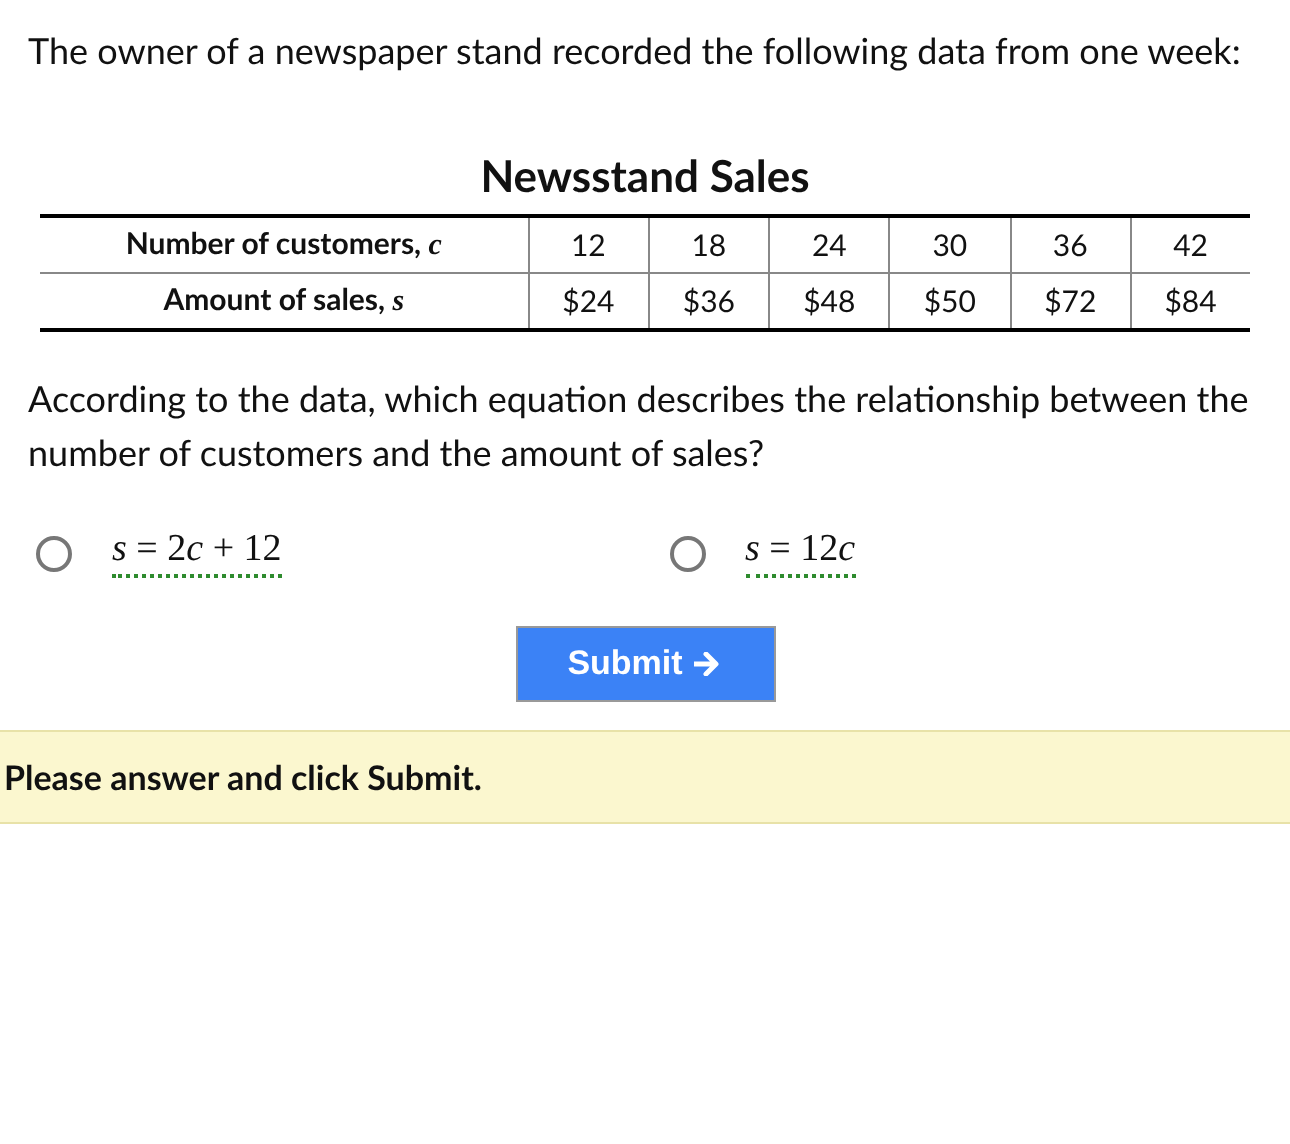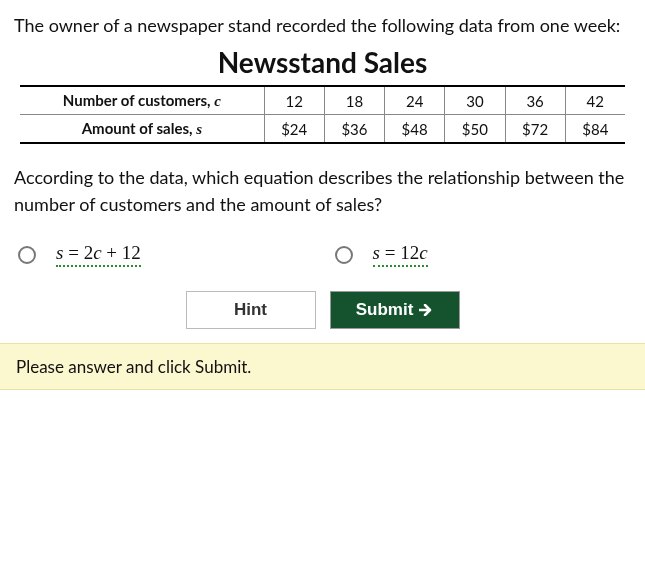--- a/index.html
+++ b/index.html
@@ -5,22 +5,22 @@
   * { box-sizing: border-box; }
   body {
     margin: 0;
     padding: 12px 14px;
     font-family: "Lato", "Segoe UI", Arial, sans-serif;
     font-size: 18px;
     color: #111;
     width: 645px;
     background: #fff;
   }
-  .problem-text { line-height: 1.5; margin-bottom: 6px; }
-  .table-title { text-align: center; font-weight: 700; font-size: 28px; margin: 6px 0 6px 0; }
+  .problem-text { line-height: 1.5; margin-bottom: 35px; }
+  .table-title { text-align: center; font-weight: 700; font-size: 22px; margin: 6px 0 6px 0; }
   table.data {
     border-collapse: collapse;
     margin: 0 auto 20px auto;
     width: 98%;
   }
   table.data td {
     border: 1px solid #888;
     padding: 4px 8px;
     text-align: center;
     font-size: 15px;
@@ -77,29 +77,30 @@
     padding: 8px 18px;
     font-size: 17px;
     border: 1px solid #bbb;
     cursor: pointer;
     display: inline-flex;
     align-items: center;
     justify-content: center;
     gap: 6px;
   }
   .btn-hint { background: #fff; color: #333; font-weight: 600; }
-  .btn-submit { background: #14532d; color: #fff; font-weight: 700; border-color: #999; text-align: center; }
+  .btn-submit { background: #3b82f6; color: #fff; font-weight: 700; border-color: #999; text-align: center; }
   .btn-submit svg { display: inline-block; }
   .feedback {
     background: #fbf7cf;
     border-top: 1px solid #e8e2a8;
     border-bottom: 1px solid #e8e2a8;
-    padding: 12px 16px;
+    padding: 12px 2px;
     font-size: 17px;
     margin: 0 -14px;
+    font-weight: bold;
   }
 </style>
 </head>
 <body>
 
 <div class="problem-text">The owner of a newspaper stand recorded the following data from one week:</div>
 
 <div class="table-title">Newsstand Sales</div>
 
 <table class="data">
@@ -136,21 +137,20 @@
     <span class="radio"></span>
     <span class="eq"><span class="ivar">s</span> <span class="num">=</span> <span class="num">2</span><span class="ivar">c</span> <span class="num">+ 12</span></span>
   </div>
   <div class="option">
     <span class="radio"></span>
     <span class="eq"><span class="ivar">s</span> <span class="num">=</span> <span class="num">12</span><span class="ivar">c</span></span>
   </div>
 </div>
 
 <div class="buttons">
-  <button class="btn btn-hint">Hint</button>
   <button class="btn btn-submit">
     <span>Submit</span>
     <svg width="14" height="12" viewBox="0 0 14 12">
       <path d="M0 6 L10 6 M6 1 L11 6 L6 11" stroke="#fff" stroke-width="2.5" fill="none" stroke-linecap="round" stroke-linejoin="round"></path>
     </svg>
   </button>
 </div>
 
 <div class="feedback">Please answer and click Submit.</div>
 

